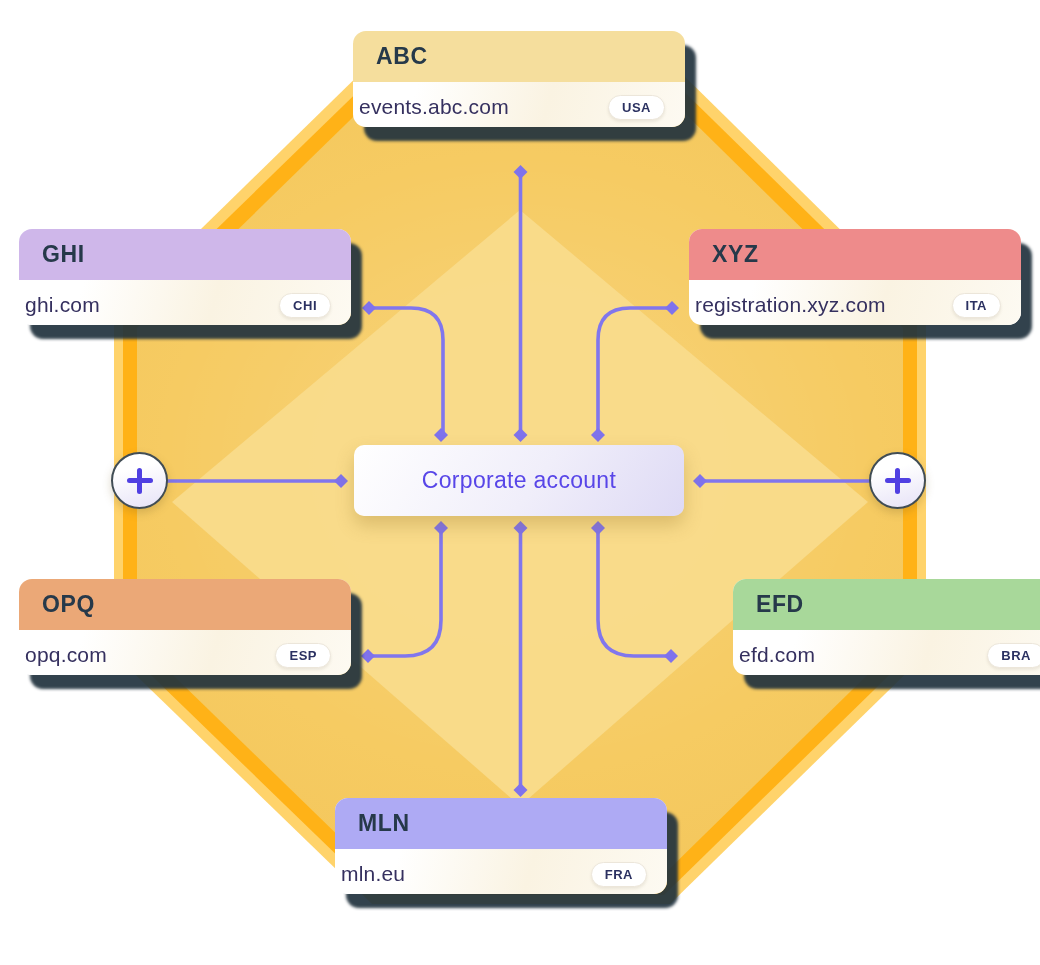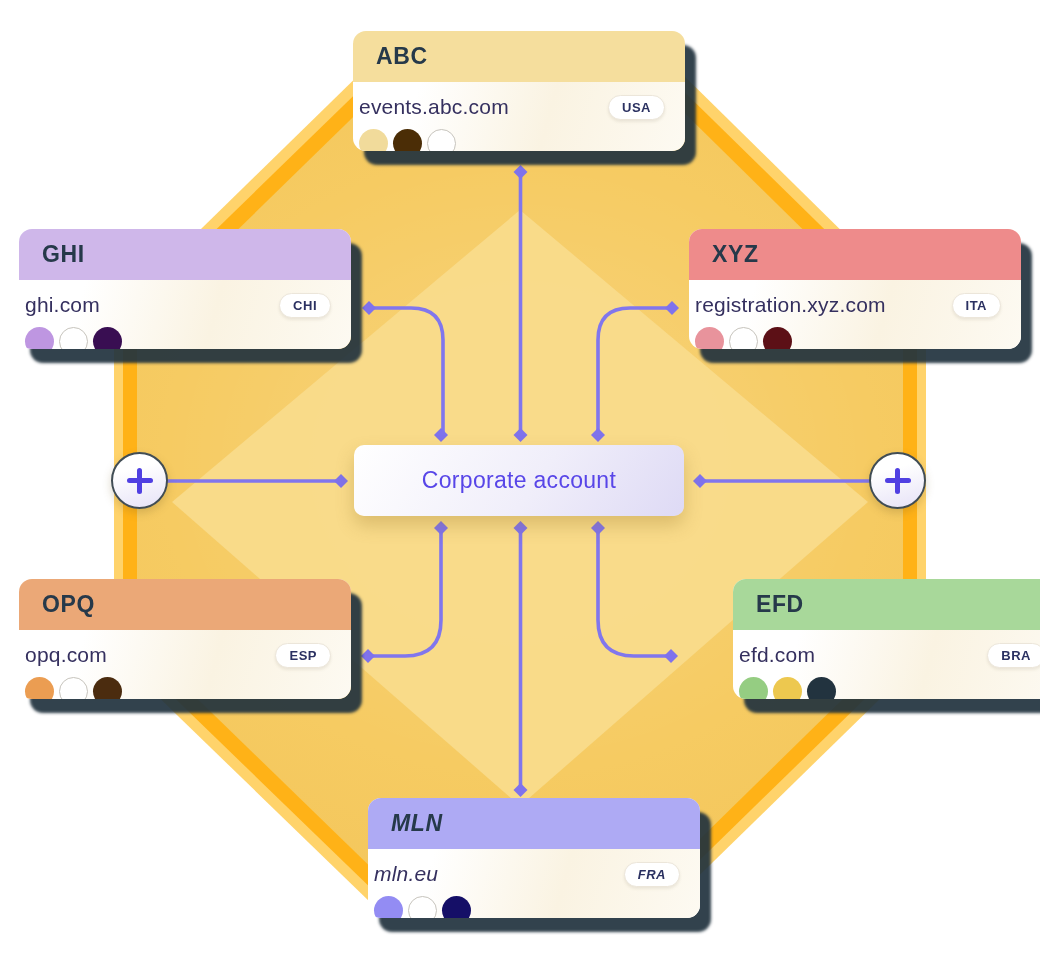--- a/index.html
+++ b/index.html
@@ -19,29 +19,29 @@
     background:radial-gradient(62% 58% at 50% 48%, rgba(255,255,255,0.18) 0%, rgba(255,255,255,0) 55%, rgba(222,160,40,0.18) 100%);}
   .hex-inner{position:absolute;left:0;top:0;width:1040px;height:965px;
     clip-path:polygon(520px 210px,868px 502px,520px 806px,172px 502px);
     filter:blur(3px);opacity:.95;}
 
   
   svg.connectors{position:absolute;left:0;top:0;z-index:3;}
   .connectors path.line{fill:none;stroke-width:3.6;stroke-linecap:round;}
 
   
-  .card{position:absolute;width:332px;height:120px;border-radius:13px;overflow:hidden;
+  .card{position:absolute;width:332px;height:96px;border-radius:13px;overflow:hidden;
     background:linear-gradient(105deg,#FFFFFF 22%,#FAF3E2 60%,#FDFAF2 100%);
     box-shadow:11px 14px 3px rgba(33,50,62,0.92);z-index:5;}
   .card-abc{left:353px;top:31px;}
   .card-ghi{left:19px;top:229px;}
   .card-xyz{left:689px;top:229px;}
   .card-opq{left:19px;top:579px;}
   .card-efd{left:689px;top:579px;margin-left:44px;}
-  .card-mln{left:368px;top:798px;font-style:italic;}
+  .card-mln{left:335px;top:798px;}
   .card-header{height:51px;display:flex;align-items:center;padding-left:23px;}
   .card-title{font-size:23px;font-weight:600;color:#26394A;letter-spacing:.6px;}
   .card-body{padding:9px 20px 0 6px;}
   .domain-row{display:flex;align-items:center;justify-content:space-between;height:32px;}
   .domain{font-size:21px;color:#35305F;letter-spacing:.2px;}
   .badge{background:#FFFFFF;border:1px solid #ECE6DA;border-radius:999px;
     padding:4px 13px;font-size:13px;font-weight:700;color:#2B3161;letter-spacing:.5px;
     box-shadow:0 2px 3px rgba(90,80,50,0.10);}
   .dots{display:flex;gap:5px;margin-top:6px;}
   .dot{width:29px;height:29px;border-radius:50%;box-sizing:border-box;}

